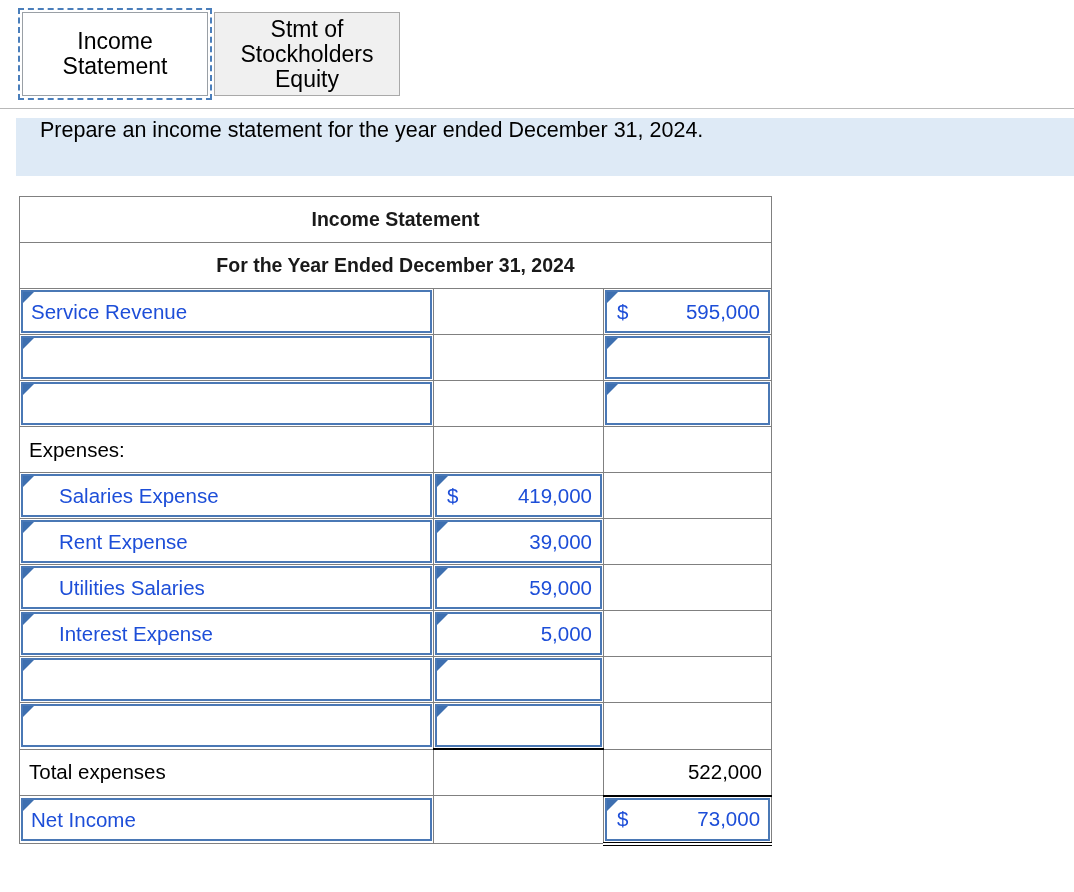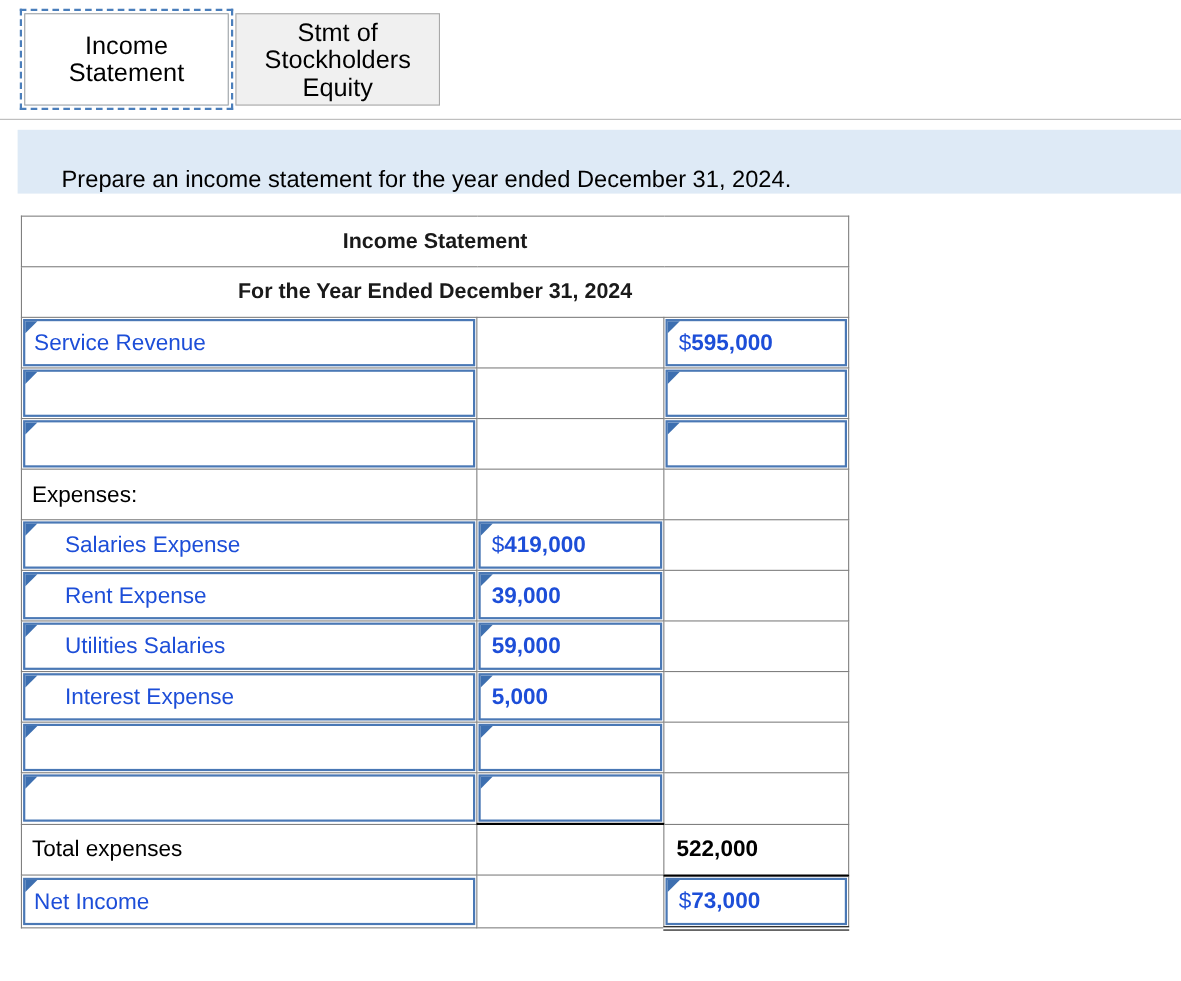--- a/index.html
+++ b/index.html
@@ -60,23 +60,23 @@
 
   
   .instruction {
     position: absolute;
     left: 16px;
     top: 118px;
     width: 1058px;
     height: 58px;
     background: #deeaf6;
     display: flex;
-    align-items: flex-end;
+    align-items: flex-start;
     box-sizing: border-box;
-    padding-left: 40px;
+    padding-left: 24px;
     font-size: 21.5px;
     color: #000;
   }
 
   
   .stmt {
     position: absolute;
     left: 19px;
     top: 196px;
     width: 752px;
@@ -138,21 +138,21 @@
 
   .num {
     width: 100%;
     display: flex;
     align-items: center;
     box-sizing: border-box;
     padding: 0 8px 0 10px;
     font-size: 20.5px;
   }
   .num .cur { flex: 0 0 auto; }
-  .num .val { flex: 1 1 auto; text-align: left; font-weight: bold; }
+  .num .val { flex: 1 1 auto; text-align: right; }
 
   
   .flat {
     position: absolute;
     left: 1px; right: 1px; top: 1px; bottom: 1px;
     display: flex;
     align-items: center;
     font-size: 20.5px;
   }
 

